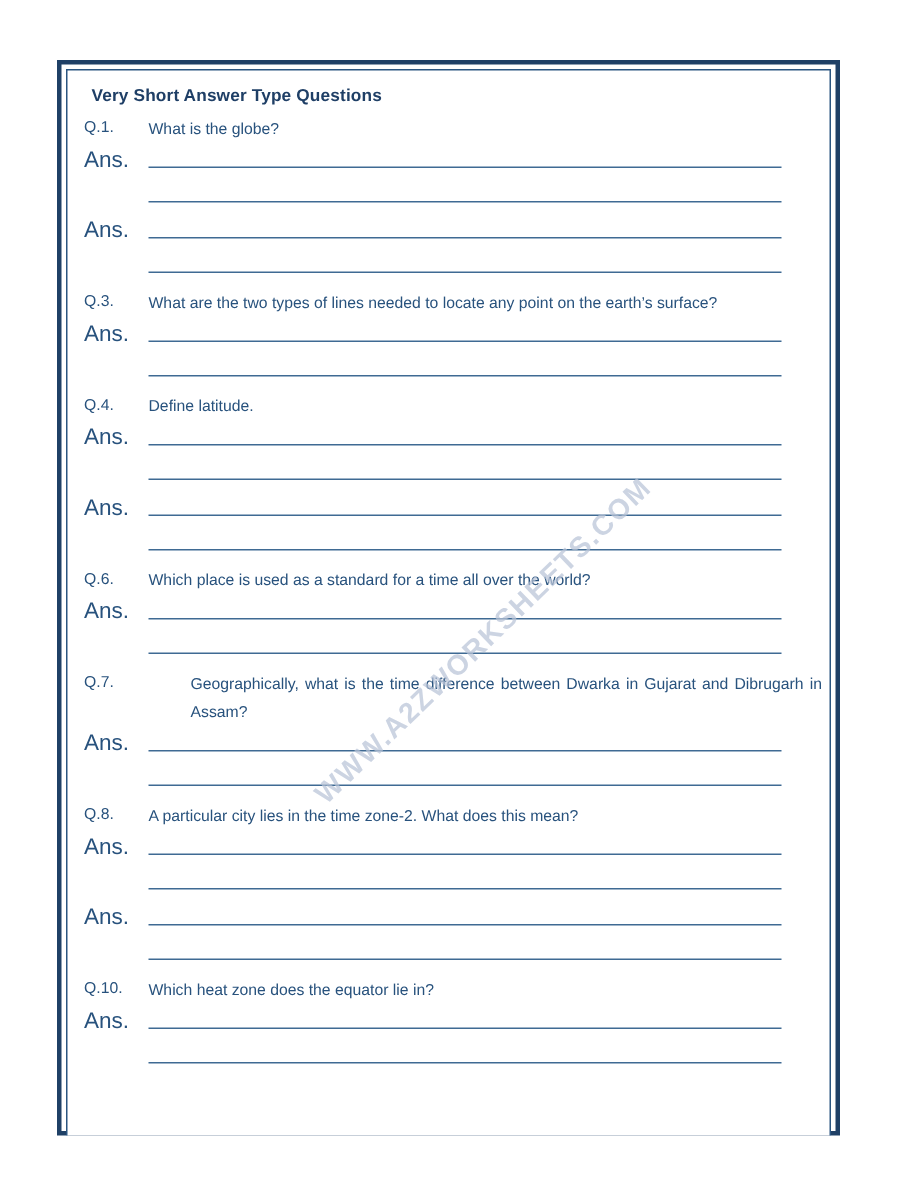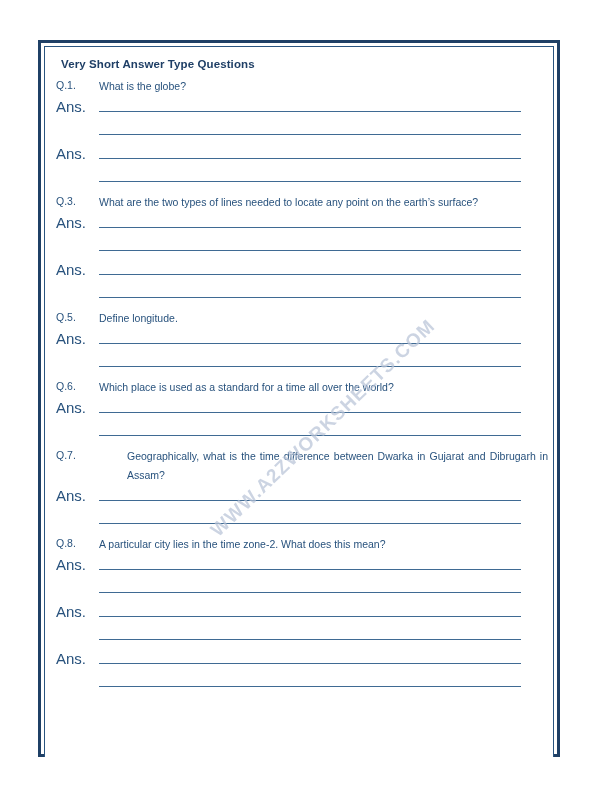--- a/index.html
+++ b/index.html
@@ -191,33 +191,33 @@
               </div>
               <div class="arow">
                 <div class="alabel">Ans.</div>
                 <div class="alines">
                   <div class="aline"></div>
                   <div class="aline"></div>
                 </div>
               </div>
             </div>
             <div class="qblock">
-              <div class="arow">
-                <div class="alabel">Ans.</div>
-                <div class="alines">
-                  <div class="aline"></div>
-                  <div class="aline"></div>
-                </div>
-              </div>
-            </div>
-            <div class="qblock">
-              <div class="qrow">
-                <div class="qlabel">Q.5.</div>
-                <div class="qtext">Define longitude.</div>
-              </div>
+              <div class="qrow">
+                <div class="qlabel">Q.4.</div>
+                <div class="qtext">Define latitude.</div>
+              </div>
+              <div class="arow">
+                <div class="alabel">Ans.</div>
+                <div class="alines">
+                  <div class="aline"></div>
+                  <div class="aline"></div>
+                </div>
+              </div>
+            </div>
+            <div class="qblock">
               <div class="arow">
                 <div class="alabel">Ans.</div>
                 <div class="alines">
                   <div class="aline"></div>
                   <div class="aline"></div>
                 </div>
               </div>
             </div>
             <div class="qblock">
               <div class="qrow">
@@ -261,20 +261,24 @@
             <div class="qblock">
               <div class="arow">
                 <div class="alabel">Ans.</div>
                 <div class="alines">
                   <div class="aline"></div>
                   <div class="aline"></div>
                 </div>
               </div>
             </div>
             <div class="qblock">
+              <div class="qrow">
+                <div class="qlabel">Q.10.</div>
+                <div class="qtext">Which heat zone does the equator lie in?</div>
+              </div>
               <div class="arow">
                 <div class="alabel">Ans.</div>
                 <div class="alines">
                   <div class="aline"></div>
                   <div class="aline"></div>
                 </div>
               </div>
             </div>
           </div>
 

